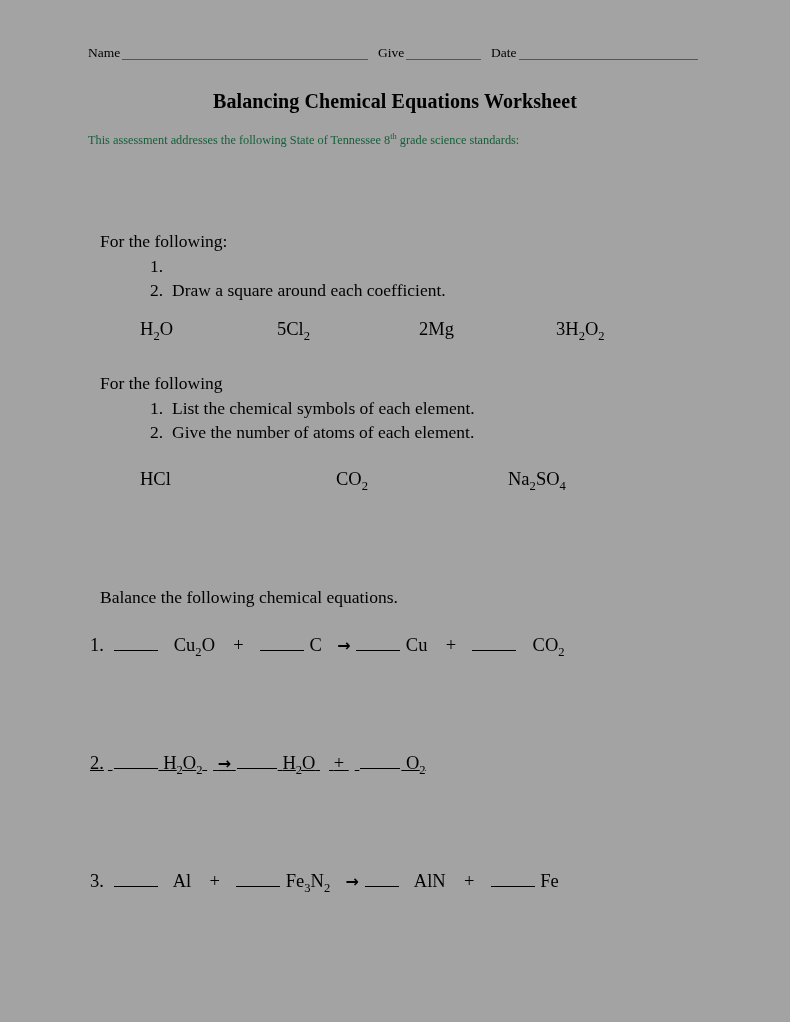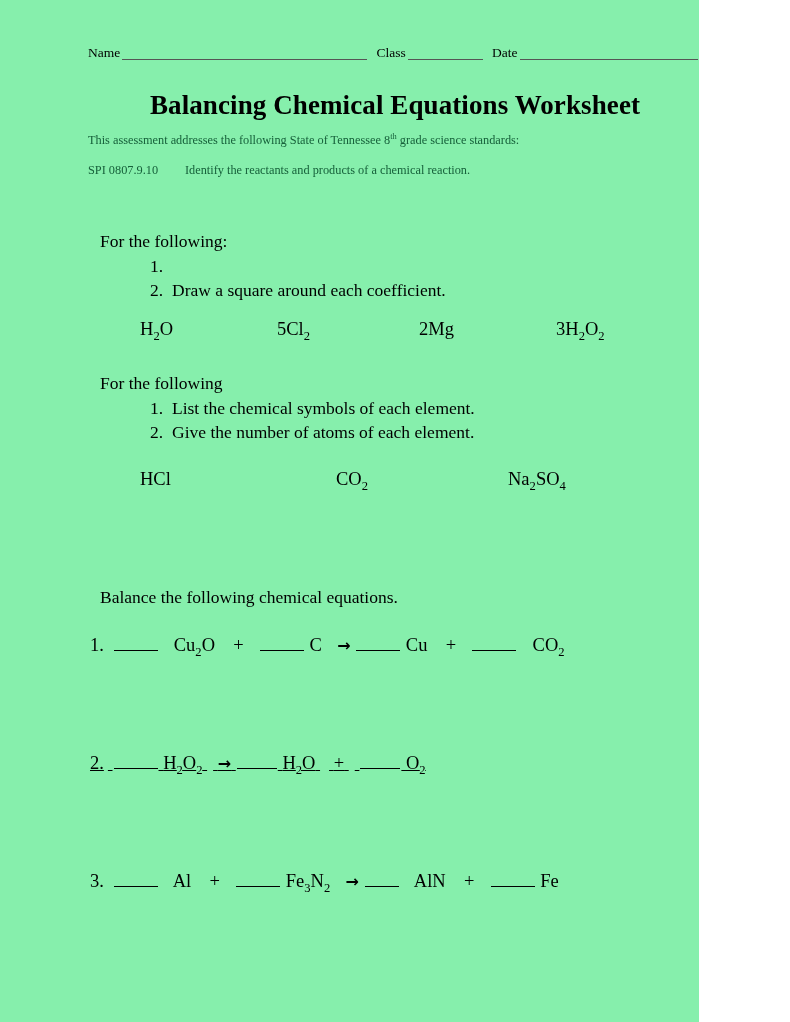--- a/index.html
+++ b/index.html
@@ -13,23 +13,23 @@
     height: 1022px;
     position: relative;
     font-family: "Liberation Serif", "DejaVu Serif", serif;
     color: #000000;
     overflow: hidden;
   }
 
   .page {
     position: absolute;
     left: 0; top: 0;
-    width: 699px;
+    width: 790px;
     height: 1022px;
-    background: #86efac;
+    background: #a3a3a3;
   }
 
   
   .hdr {
     position: absolute;
     left: 88px;
     top: 46px;
     width: 610px;
     display: flex;
     align-items: flex-end;
@@ -48,35 +48,35 @@
   .rule-date  { width: 186px; }
   .hdr-gap { width: 10px; display: inline-block; }
 
   
   .title {
     position: absolute;
     left: 0;
     top: 90px;
     width: 790px;
     text-align: center;
-    font-size: 27px;
+    font-size: 20px;
     font-weight: bold;
     letter-spacing: 0.1px;
   }
 
   
   .standards {
     position: absolute;
     left: 88px;
     top: 133px;
     width: 600px;
     font-size: 12.3px;
     line-height: 14.6px;
   }
-  .std-intro { margin-bottom: 15px; }
+  .std-intro { margin-bottom: 4px; }
   .std-row {
     display: flex;
     align-items: flex-start;
   }
   .std-code {
     flex: 0 0 97px;
     white-space: nowrap;
   }
   .std-text { flex: 1 1 auto; }
   sup { font-size: 0.68em; vertical-align: super; line-height: 0; }
@@ -166,36 +166,32 @@
 </style>
 </head>
 <body>
 
 <div class="page">
 
   <div class="hdr">
     <span class="hdr-label">Name</span>
     <span class="rule rule-name"></span>
     <span class="hdr-gap"></span>
-    <span class="hdr-label">Class</span>
+    <span class="hdr-label">Give</span>
     <span class="rule rule-class"></span>
     <span class="hdr-gap"></span>
     <span class="hdr-label">Date</span>
     <span class="rule rule-date"></span>
   </div>
 
   <div class="title">Balancing Chemical Equations Worksheet</div>
 
   <div class="standards" id="standards-block" style="color: rgb(22, 96, 58);">
     <div class="std-intro">
       <span>This assessment addresses the following State of Tennessee 8</span><sup>th</sup><span> grade science standards:</span>
-    </div>
-    <div class="std-row">
-      <span class="std-code">SPI 0807.9.10</span>
-      <span class="std-text">Identify the reactants and products of a chemical reaction.</span>
     </div>
   </div>
 
   <div class="prose sec1">
     <div>For the following:</div>
     <ul class="numlist">
       <li>
         <span class="marker">1.</span>
       </li>
       <li>

